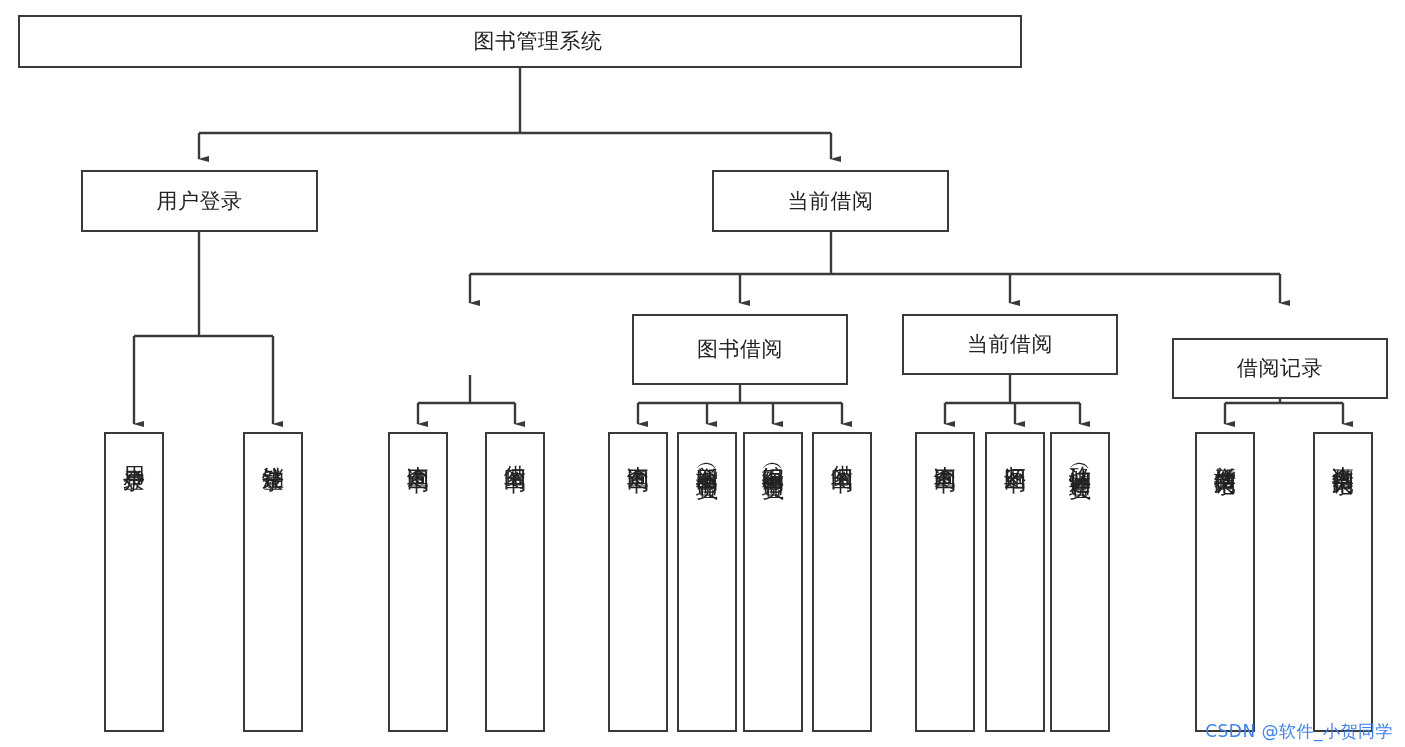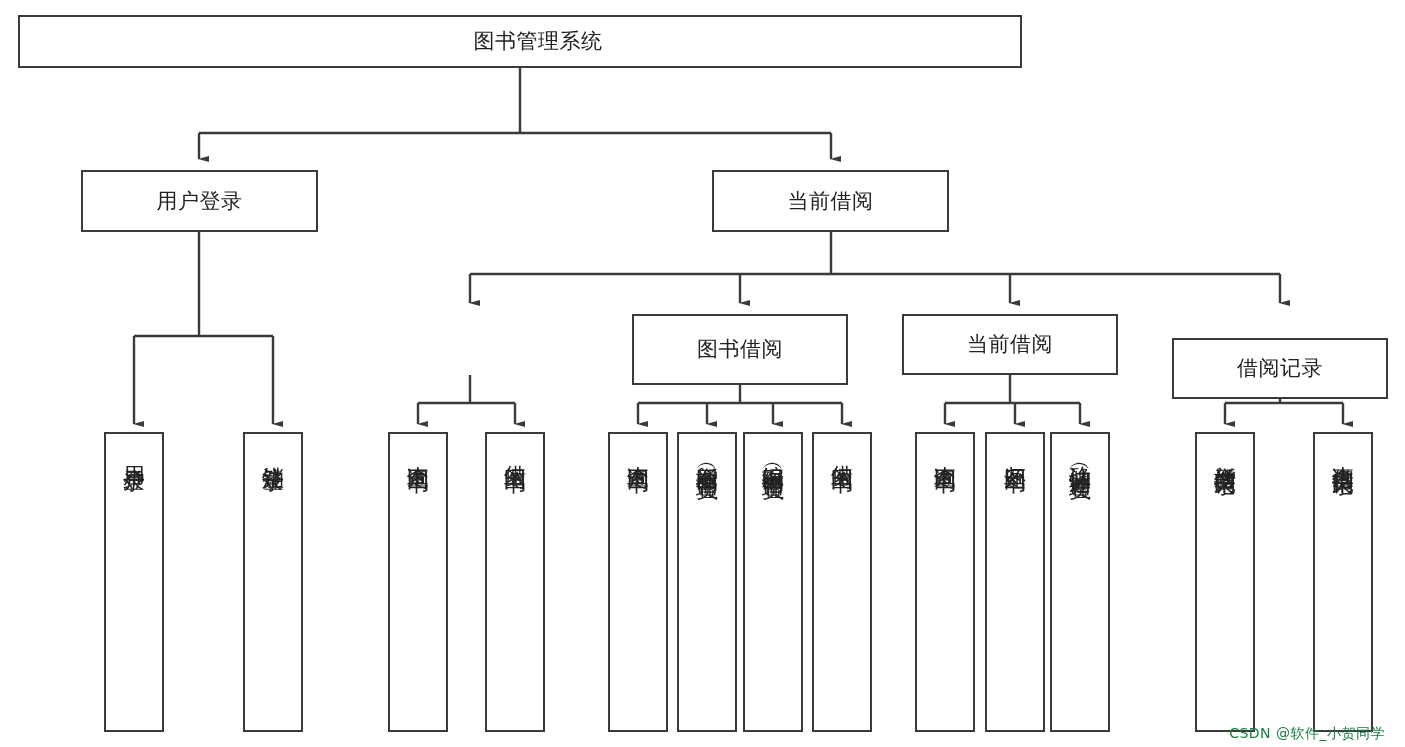--- a/index.html
+++ b/index.html
@@ -56,24 +56,24 @@
   .node.vert .label {
     writing-mode: vertical-rl;
     text-orientation: upright;
     font-size: 22px;
     letter-spacing: 2px;
     line-height: 1.0;
   }
   .node.root .label { font-size: 21px; }
   .watermark {
     position: absolute;
-    right: 20px;
+    right: 12px;
     bottom: 4px;
-    font-size: 14px;
-    color: #15803d;
+    font-size: 17px;
+    color: #3b82f6;
     white-space: nowrap;
     letter-spacing: 0.5px;
     font-family: "DejaVu Sans", "Liberation Sans", sans-serif;
   }
 </style>
 </head>
 <body>
 
 <div id="diagram-root">
 

